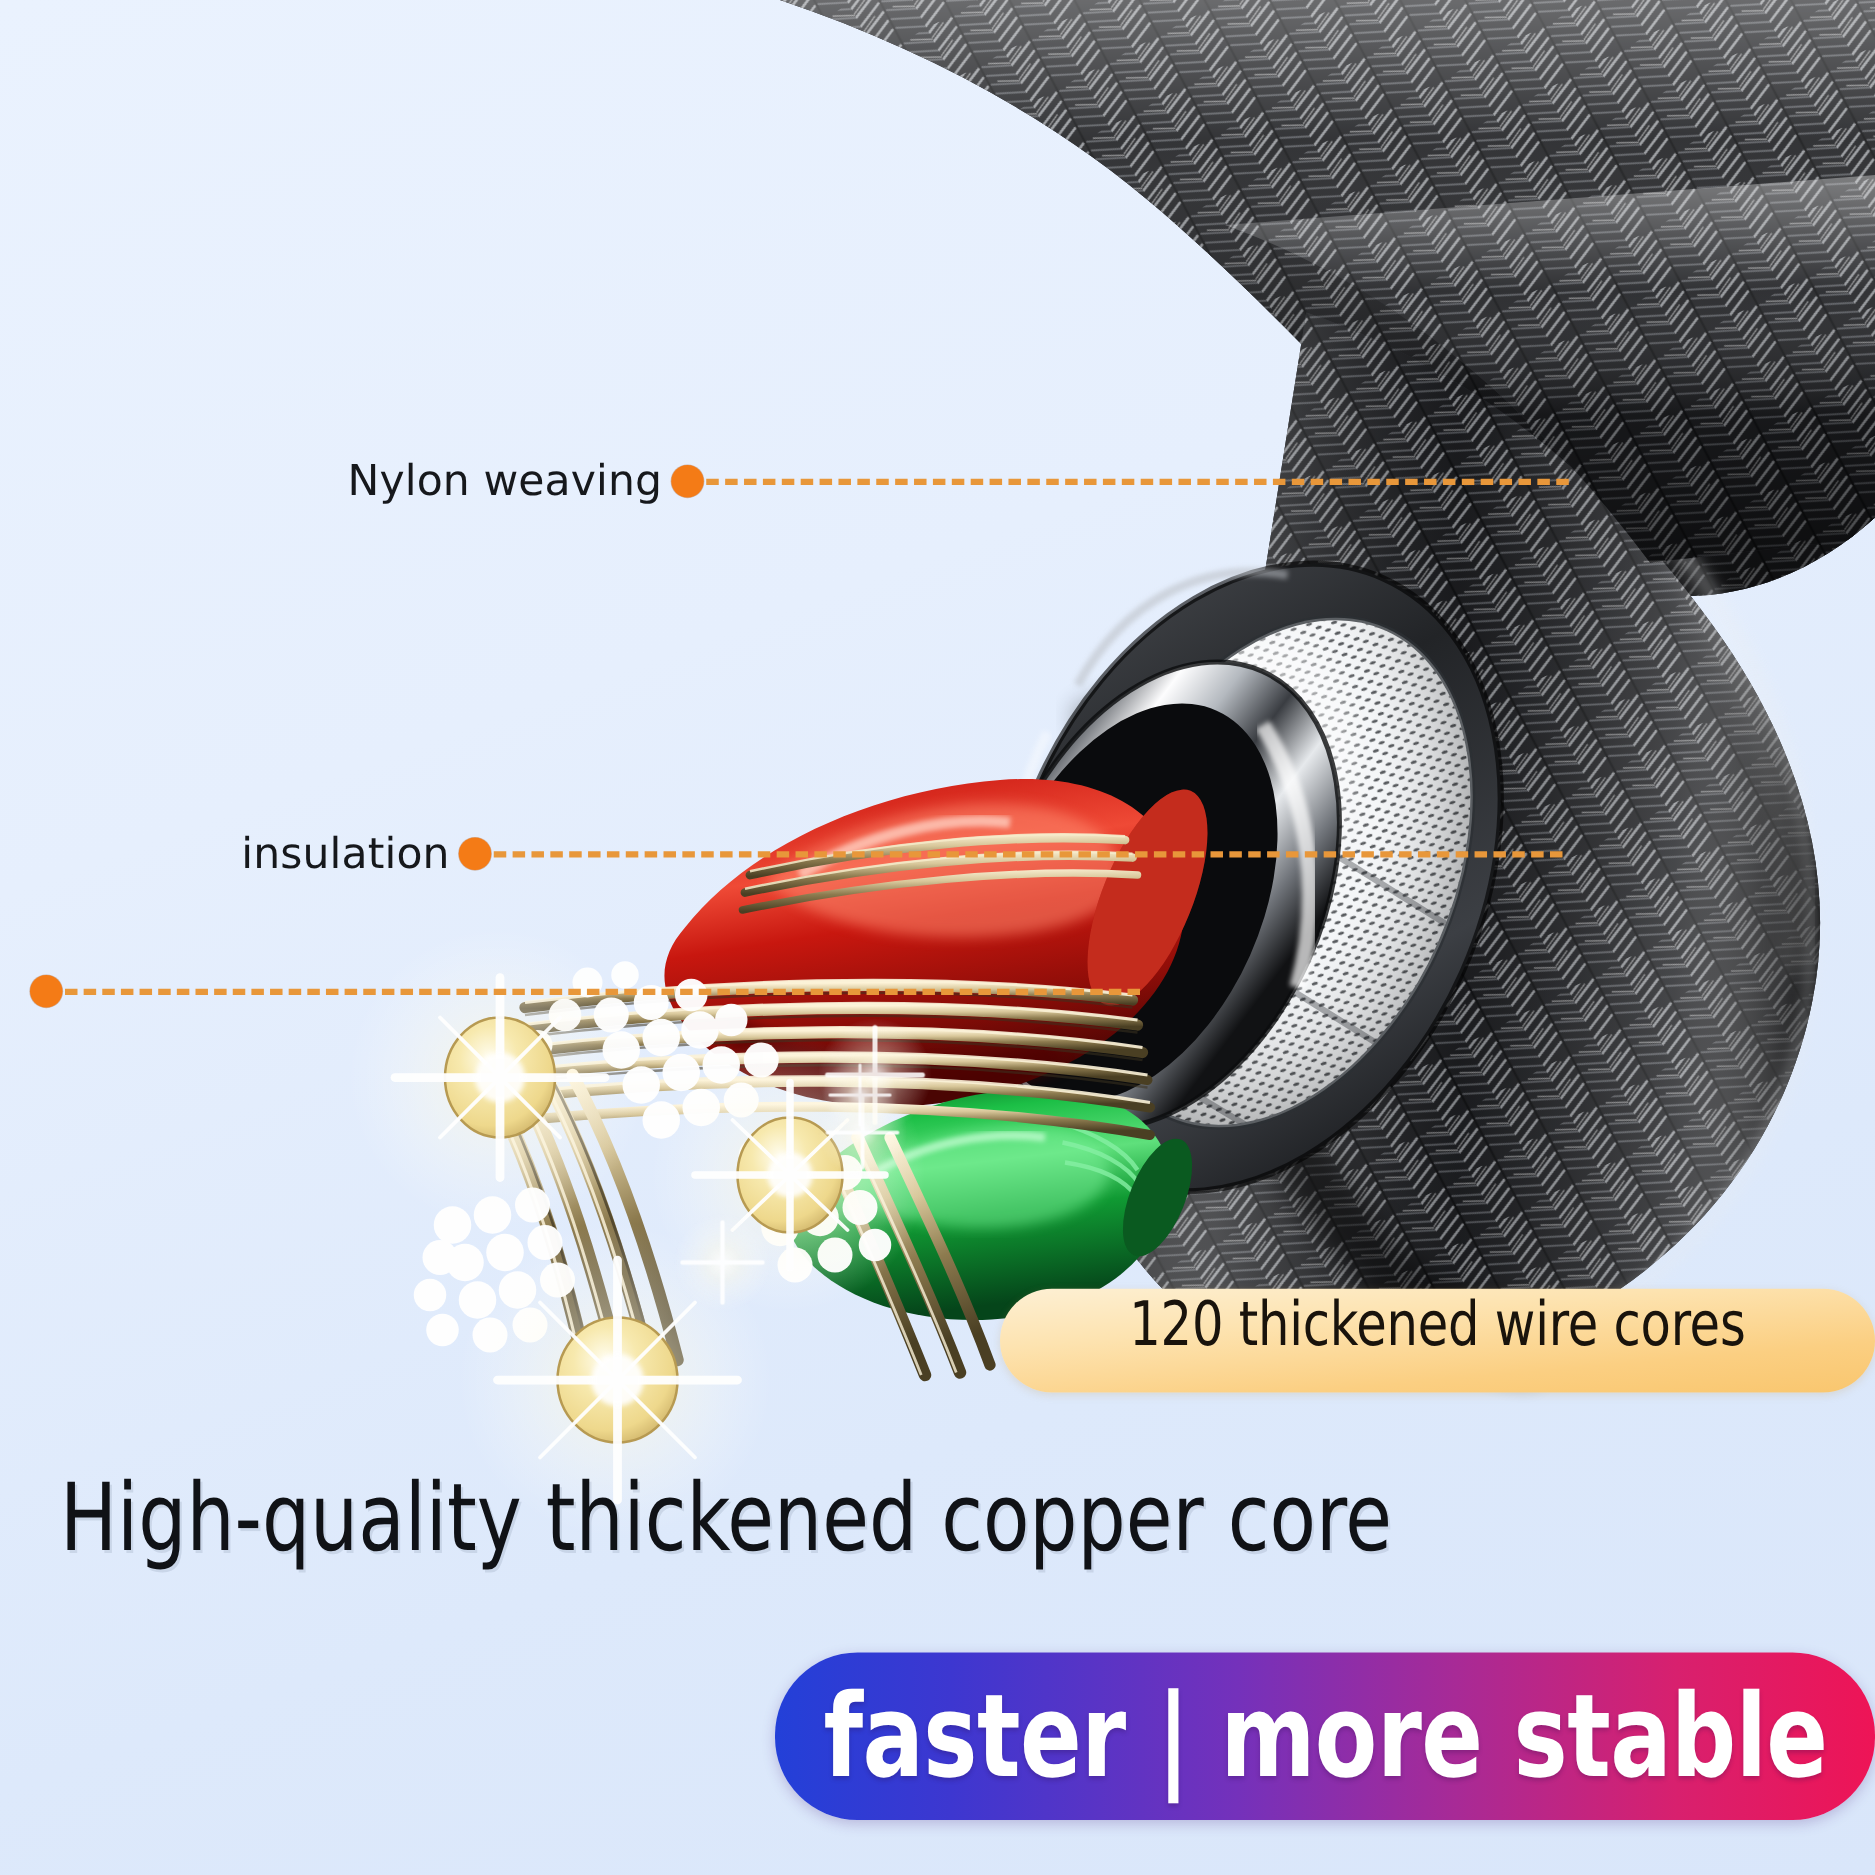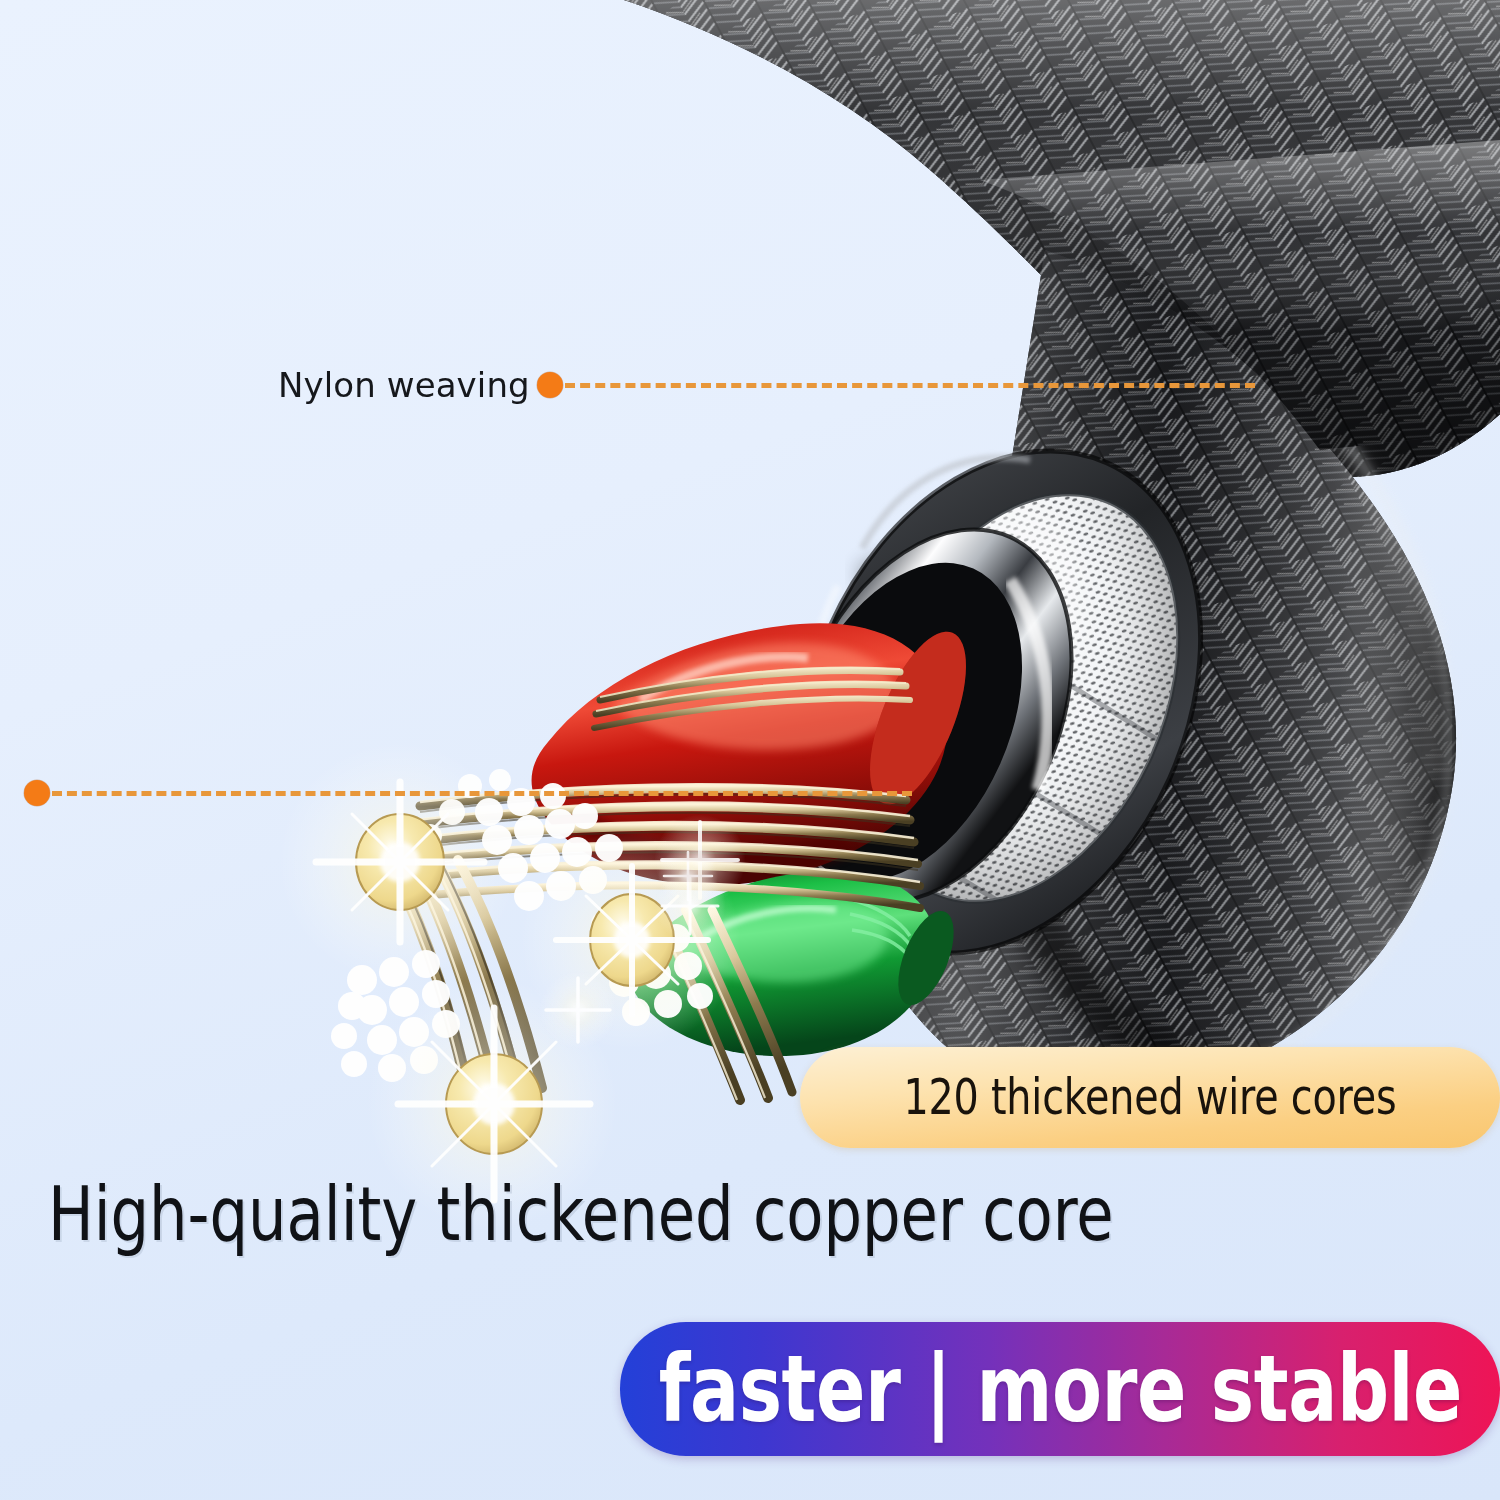--- a/index.html
+++ b/index.html
@@ -24,26 +24,25 @@
 
   #co-nylon{left:278px;top:325px;margin-top:40px;}
   #co-nylon .cline{width:690px;}
   #co-insul{left:193px;top:663px;}
   #co-insul .cline{width:855px;}
   #co-copper{left:17px;top:780px;}
   #co-copper .cline{width:860px;}
 
   
   #badge{
-    position:absolute;left:800px;top:1031px;width:700px;height:101px;
+    position:absolute;left:800px;top:1031px;width:700px;height:83px;
     border-radius:52px;
     background:linear-gradient(175deg,#fdf0d4 0%,#fde3b0 33%,#fbcf82 72%,#f9c66e 100%);
-    display:flex;align-items:center;justify-content:center;
+    display:flex;align-items:flex-start;justify-content:center;
     box-shadow:0 2px 7px rgba(190,150,80,.22);
-    margin-top:16px;
   }
   #badge .btext{
     font-size:49px;color:#19130c;font-weight:400;letter-spacing:-.2px;
     font-family:"DejaVu Sans Condensed","Liberation Sans Narrow","Liberation Sans",sans-serif;
     transform:scaleX(.90);transform-origin:center;
   }
 
   
   #headline{
     position:absolute;left:48px;top:1176px;width:1300px;
@@ -543,20 +542,25 @@
       </g>
     </g>
   </svg>
 
   <div class="callout" id="co-nylon">
     <span class="ctext">Nylon weaving</span>
     <span class="cdot"></span>
     <span class="cline"></span>
   </div>
 
+  <div class="callout" id="co-insul">
+    <span class="ctext">insulation</span>
+    <span class="cdot"></span>
+    <span class="cline"></span>
+  </div>
 
   <div class="callout" id="co-copper">
     <span class="cdot"></span>
     <span class="cline"></span>
   </div>
 
   <div id="badge">
     <span class="btext">120 thickened wire cores</span>
   </div>
 

